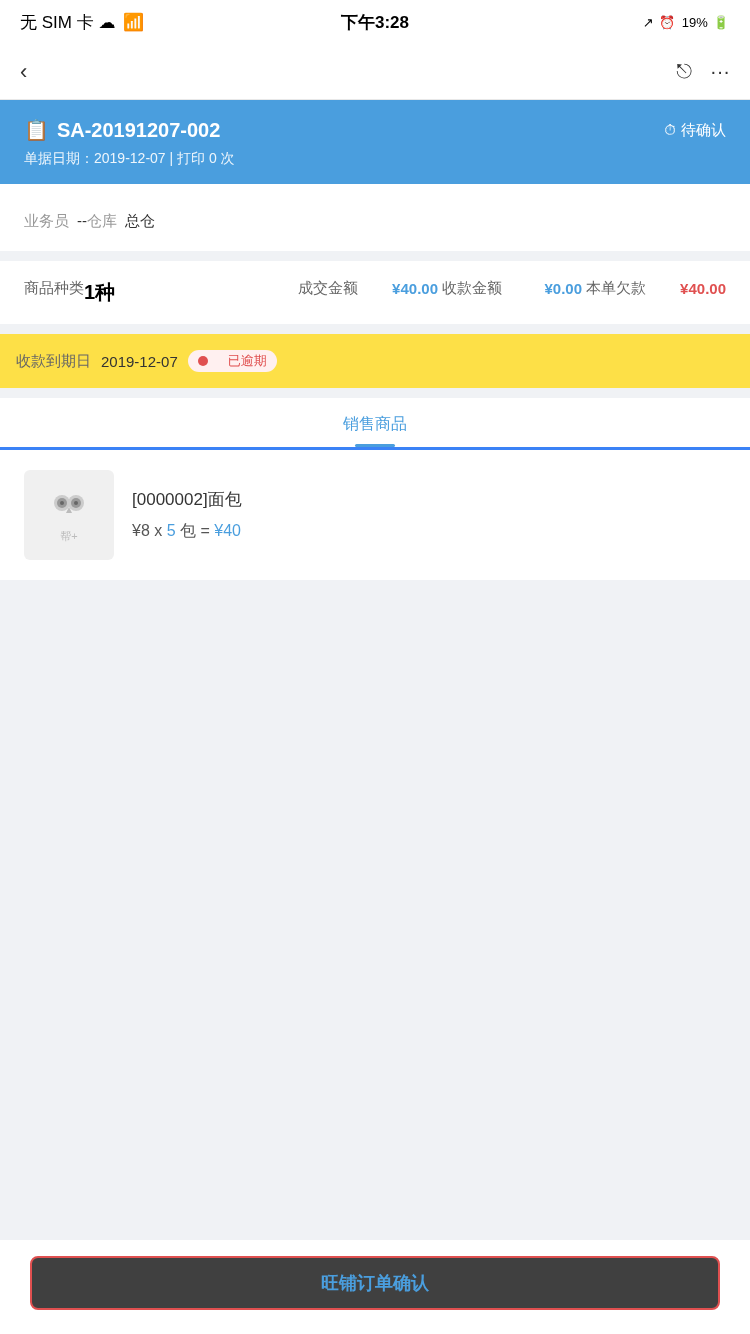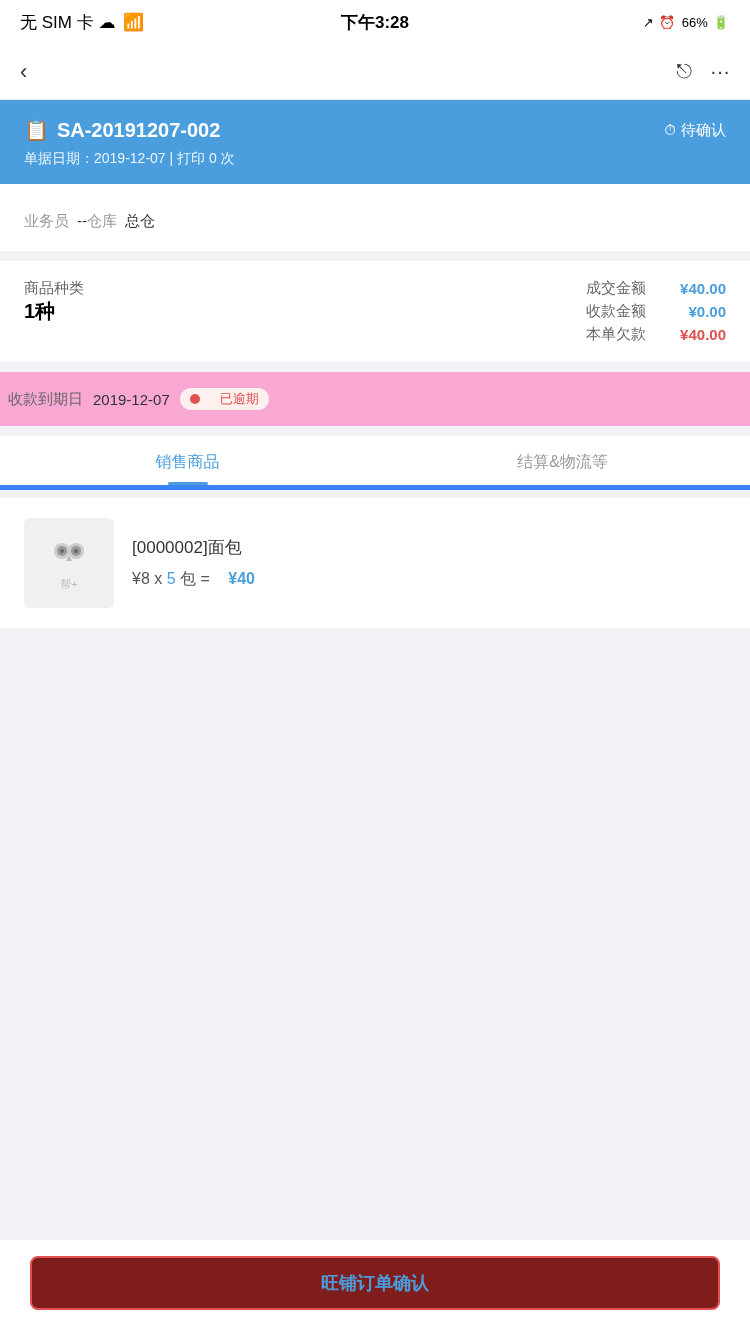--- a/index.html
+++ b/index.html
@@ -163,35 +163,35 @@
     .stats-card {
       background: #fff;
       padding: 18px 24px;
       margin-bottom: 10px;
       display: flex;
       align-items: flex-start;
       justify-content: space-between;
     }
     .stats-left {
       display: flex;
-      flex-direction: column;
+      flex-direction: row;
       gap: 0;
     }
     .stats-label {
       font-size: 15px;
       color: #666;
     }
     .stats-value {
       font-size: 20px;
       color: #000000;
       font-weight: 700;
     }
     .stats-right {
       display: flex;
-      flex-direction: column;
+      flex-direction: row;
       align-items: flex-end;
       gap: 4px;
     }
     .stat-row {
       display: flex;
       align-items: center;
       gap: 10px;
       font-size: 15px;
     }
     .stat-row-label {
@@ -202,22 +202,22 @@
       font-weight: 600;
       min-width: 70px;
       text-align: right;
     }
     .stat-row-value.red {
       color: #e05050;
     }
 
     
     .due-card {
-      background: #f9a8d4;
-      padding: 16px 8px;
+      background: #fde047;
+      padding: 16px 16px;
       margin-bottom: 10px;
       display: flex;
       align-items: center;
       gap: 10px;
       font-size: 15px;
       color: #555;
     }
     .due-label { color: #666; }
     .due-date { color: #333; }
     .overdue-badge {
@@ -235,22 +235,22 @@
       height: 10px;
       background: #e05050;
       border-radius: 50%;
       display: inline-block;
     }
 
     
     .tabs-bar {
       background: #fff;
       display: flex;
-      border-bottom: 5px solid #3b82f6;
-      margin-bottom: 8px;
+      border-bottom: 3px solid #3b82f6;
+      margin-bottom: 0;
     }
     .tab-item {
       flex: 1;
       text-align: center;
       padding: 16px 0 12px;
       font-size: 16px;
       color: #999;
       position: relative;
       cursor: pointer;
     }
@@ -313,22 +313,21 @@
     }
     .product-price-row {
       font-size: 16px;
       color: #555;
     }
     .product-price-row .qty {
       color: #4a9ede;
     }
     .product-price-row .total {
       color: #4a9ede;
-      font-weight: 700;
-      margin-left: 14px;
+      font-weight: 400;
     }
 
     
     .content-space {
       background: #f0f2f5;
       height: 200px;
     }
 
     
     .bottom-bar {
@@ -337,21 +336,21 @@
       left: 0;
       width: 750px;
       background: #fff;
       padding: 16px 30px 24px;
     }
     .confirm-btn {
       width: 100%;
       height: 54px;
       border: 2.5px solid #e05050;
       border-radius: 8px;
-      background: #7f1d1d;
+      background: #404040;
       color: #4a9ede;
       font-size: 18px;
       font-weight: 600;
       cursor: pointer;
       display: flex;
       align-items: center;
       justify-content: center;
     }
   </style>
 </head>
@@ -359,21 +358,21 @@
 
 <div class="status-bar">
   <div class="status-left">
     <span>无 SIM 卡  ☁</span>
     <span>📶</span>
   </div>
   <div class="status-center">下午3:28</div>
   <div class="status-right">
     <span>↗</span>
     <span>⏰</span>
-    <span>66%</span>
+    <span>19%</span>
     <span>🔋</span>
   </div>
 </div>
 
 <div class="nav-bar">
   <span class="nav-back">‹</span>
   <div class="nav-right">
     <span class="nav-icon">⎋</span>
     <span class="nav-icon">···</span>
   </div>
@@ -431,21 +430,20 @@
   <span class="due-label">收款到期日</span>
   <span class="due-date">2019-12-07</span>
   <span class="overdue-badge">
     <span class="overdue-dot"></span>
     <span>已逾期</span>
   </span>
 </div>
 
 <div class="tabs-bar">
   <div class="tab-item active">销售商品</div>
-  <div class="tab-item">结算&amp;物流等</div>
 </div>
 
 <div class="product-card">
   <div class="product-thumb">
     <div class="product-thumb-inner">
       <svg width="50" height="40" viewBox="0 0 50 40">
 
         <circle cx="18" cy="16" r="8" fill="#ccc"></circle>
         <circle cx="32" cy="16" r="8" fill="#ccc"></circle>
         <circle cx="18" cy="16" r="5" fill="#999"></circle>

